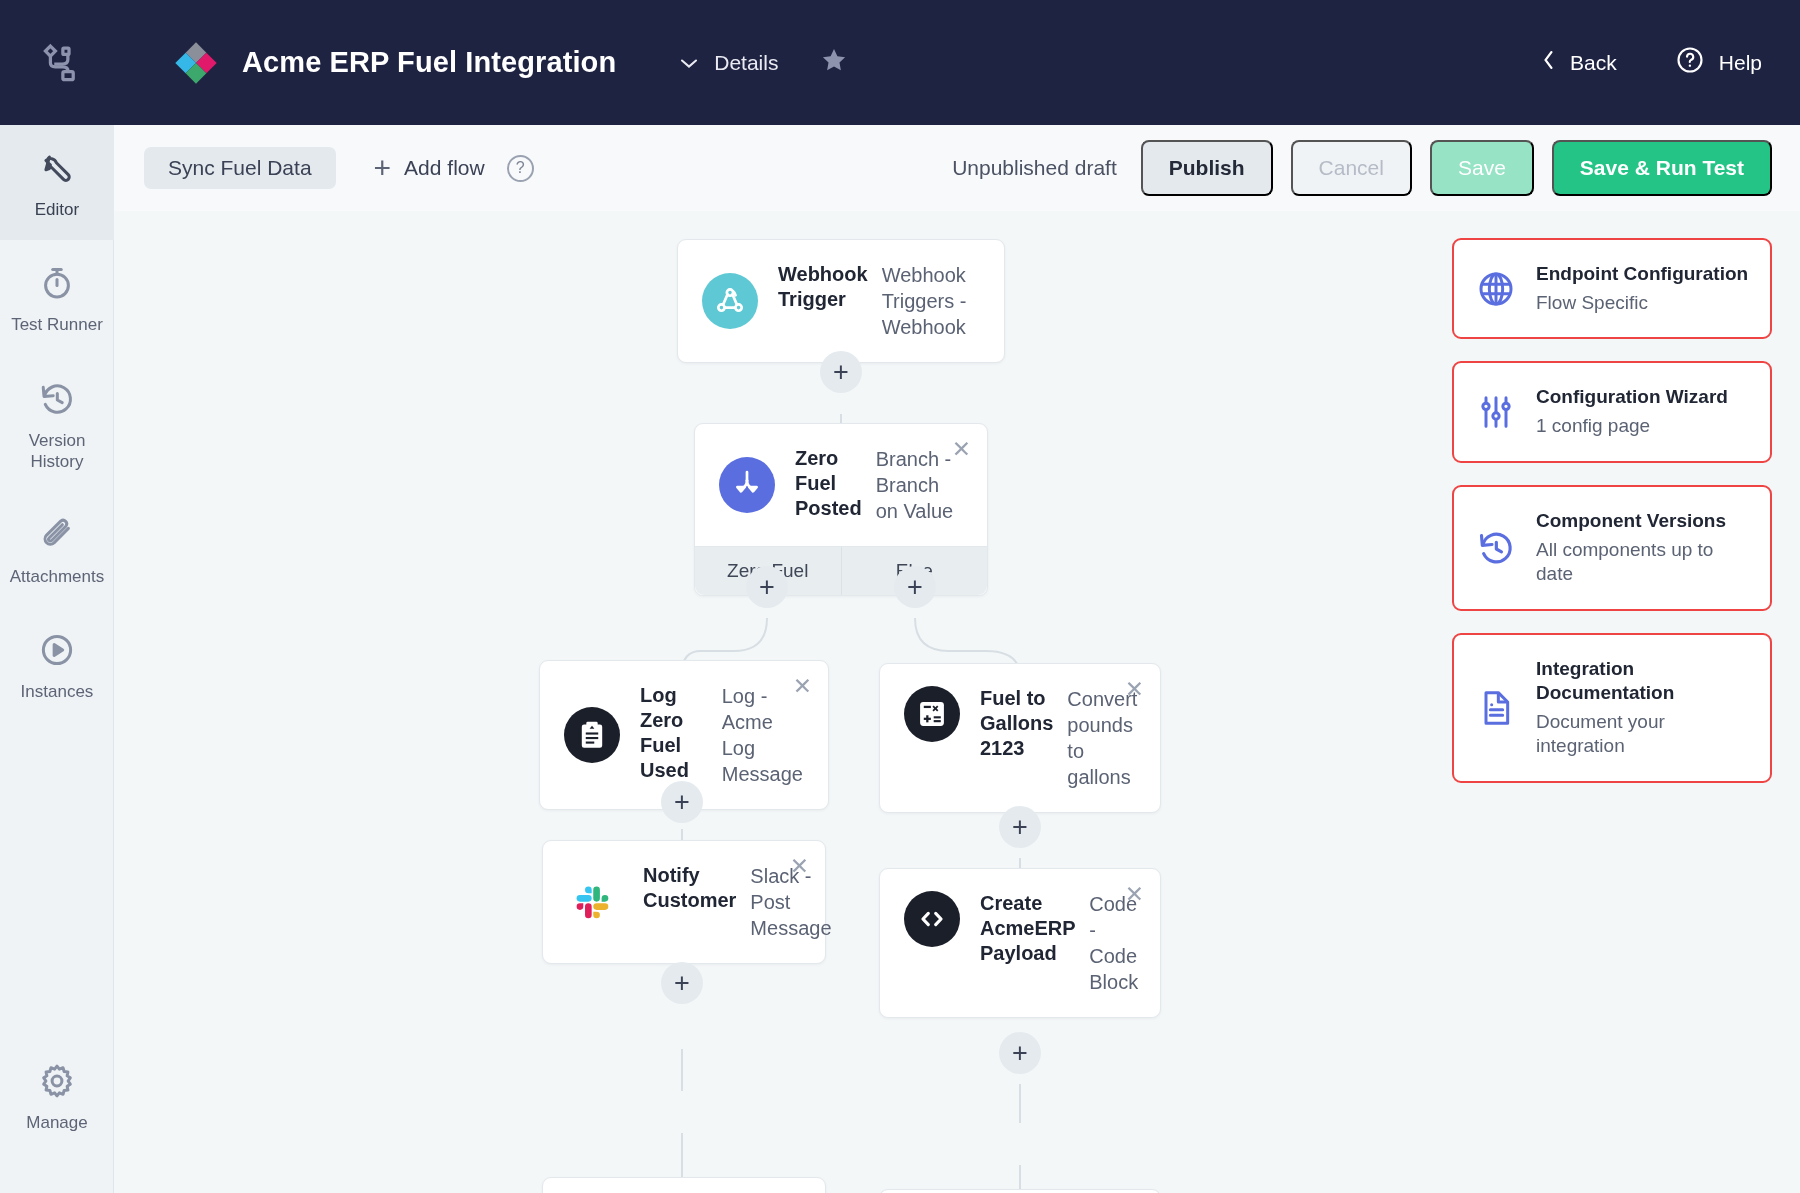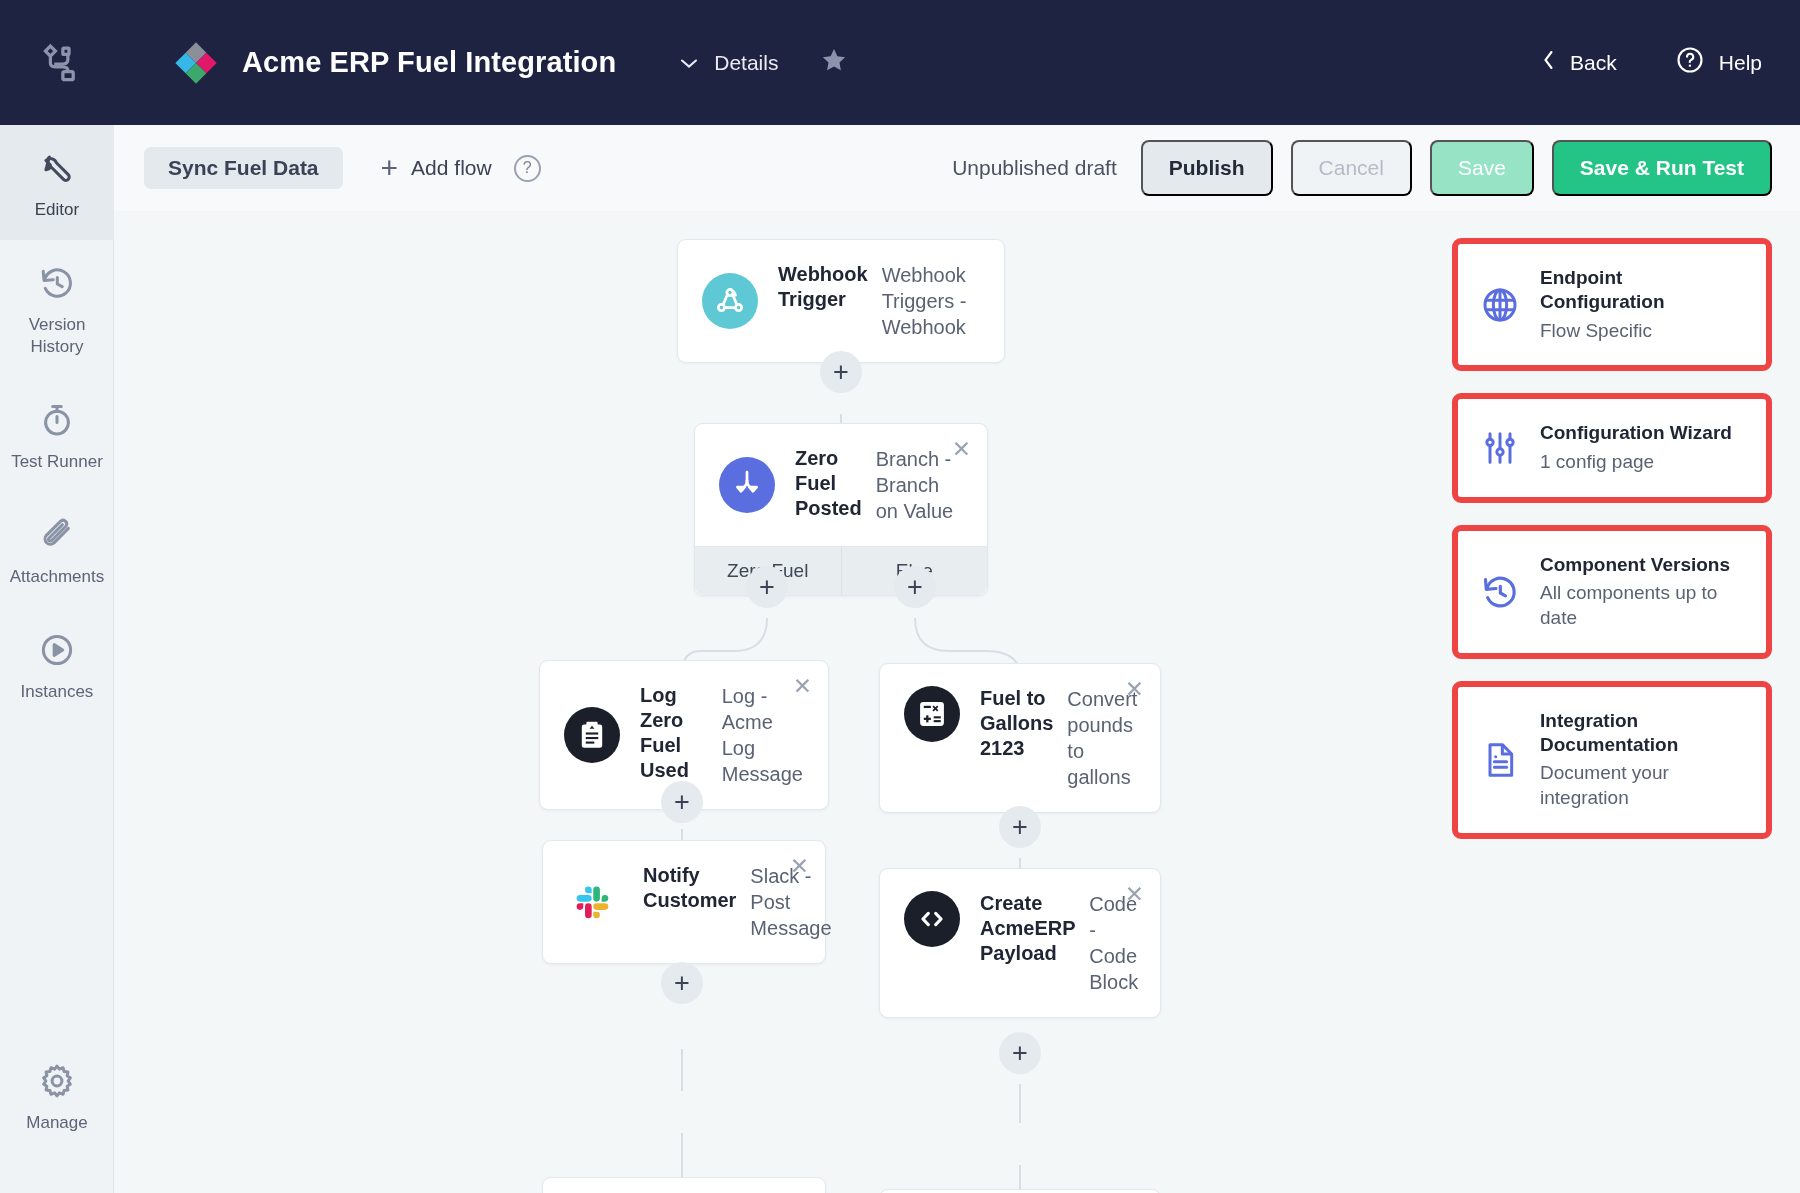--- a/index.html
+++ b/index.html
@@ -59,21 +59,21 @@
   
   .toolbar {
     position: absolute; top: 125px; left: 114px;
     width: 1686px; height: 86px;
     background: #f7f9fa;
     display: flex; align-items: center;
   }
   .flow-chip {
     margin-left: 30px;
     background: #e4e9ee; border-radius: 7px;
-    padding: 9px 24px; color: #3b4255; font-size: 21px; font-weight: 700;
+    padding: 9px 24px; color: #3b4255; font-size: 21px; font-weight: 400;
   }
   .addflow {
     margin-left: 38px; display: flex; align-items: center; gap: 13px;
     color: #3b4255; font-size: 21px; font-weight: 500;
   }
   .plus-glyph { font-size: 30px; color: #5d6475; font-weight: 300; line-height: 1; }
   .q-circle {
     margin-left: 22px; width: 27px; height: 27px; border-radius: 50%;
     border: 2px solid #9aa2b1; color: #7c8494; font-size: 16px;
     display: flex; align-items: center; justify-content: center;
@@ -120,21 +120,21 @@
   .plusnode {
     position: absolute; width: 42px; height: 42px; border-radius: 50%;
     background: #e4eaee; color: #3b4255;
     display: flex; align-items: center; justify-content: center;
     font-size: 27px; font-weight: 300; line-height: 1;
   }
 
   
   .rpanel { position: absolute; top: 27px; right: 28px; width: 320px; }
   .rcard {
-    background: #ffffff; border: 6px solid #ef4444; border-radius: 9px;
+    background: #ffffff; border: 2px solid #ef4444; border-radius: 9px;
     padding: 22px 20px; margin-bottom: 22px;
     display: flex; align-items: center; gap: 18px;
   }
   .rcard-ico { flex: 0 0 44px; width: 44px; height: 44px; color: #5a6ee0;
                display:flex; align-items:center; justify-content:center; }
   .rcard-txt { display: flex; flex-direction: column; gap: 5px; }
   .rcard-title { font-size: 19px; font-weight: bold; color: #202634; line-height: 1.25; }
   .rcard-sub { font-size: 19px; color: #5a6273; line-height: 1.3; }
 </style>
 </head>
@@ -203,43 +203,43 @@
 
 <div class="rail">
 
   <div class="rail-item active">
     <span class="rail-ico">
       <svg width="38" height="38" viewBox="0 0 24 24" fill="none" stroke="currentColor" stroke-width="1.9" stroke-linecap="round" stroke-linejoin="round">
         <path d="M7.2 5.1 a3.9 3.9 0 0 0 1.4 6.6 l7.5 7.5 a2.1 2.1 0 0 0 3-3 l-7.5-7.5 a3.9 3.9 0 0 0-6.6-1.4 l2.9 2.9 -0.7 2.2 -2.2 0.7 Z"></path>
       </svg>
     </span>
     <span class="rail-lbl">Editor</span>
-  </div>
-
-  <div class="rail-item">
-    <span class="rail-ico">
-      <svg width="38" height="38" viewBox="0 0 24 24" fill="none" stroke="currentColor" stroke-width="1.9" stroke-linecap="round" stroke-linejoin="round">
-        <path d="M4.1 10.2 A8.3 8.3 0 1 1 4.6 15.4"></path>
-        <path d="M3.3 4.6 L3.8 10.4 L9.6 9.9"></path>
-        <path d="M12.2 8.6 L12.2 12.6 L15.3 14.3"></path>
-      </svg>
-    </span>
-    <span class="rail-lbl">Version History</span>
   </div>
 
   <div class="rail-item">
     <span class="rail-ico">
       <svg width="38" height="38" viewBox="0 0 24 24" fill="none" stroke="currentColor" stroke-width="1.9" stroke-linecap="round">
         <circle cx="12" cy="13.6" r="7.2"></circle>
         <path d="M12 13.6 L12 9.8"></path>
         <path d="M9.3 3.4 L14.7 3.4"></path>
         <path d="M12 3.4 L12 6.3"></path>
       </svg>
     </span>
     <span class="rail-lbl">Test Runner</span>
+  </div>
+
+  <div class="rail-item">
+    <span class="rail-ico">
+      <svg width="38" height="38" viewBox="0 0 24 24" fill="none" stroke="currentColor" stroke-width="1.9" stroke-linecap="round" stroke-linejoin="round">
+        <path d="M4.1 10.2 A8.3 8.3 0 1 1 4.6 15.4"></path>
+        <path d="M3.3 4.6 L3.8 10.4 L9.6 9.9"></path>
+        <path d="M12.2 8.6 L12.2 12.6 L15.3 14.3"></path>
+      </svg>
+    </span>
+    <span class="rail-lbl">Version History</span>
   </div>
 
   <div class="rail-item">
     <span class="rail-ico">
       <svg width="38" height="38" viewBox="0 0 24 24" fill="none" stroke="currentColor" stroke-width="1.9" stroke-linecap="round" stroke-linejoin="round">
         <path d="M19.2 7.8 L10.1 17 a3.4 3.4 0 0 1-4.8-4.8 l9.2-9.1 a2.3 2.3 0 0 1 3.2 3.2 l-9.1 9.2 a1.1 1.1 0 0 1-1.6-1.6 l8.4-8.4"></path>
       </svg>
     </span>
     <span class="rail-lbl">Attachments</span>
   </div>

